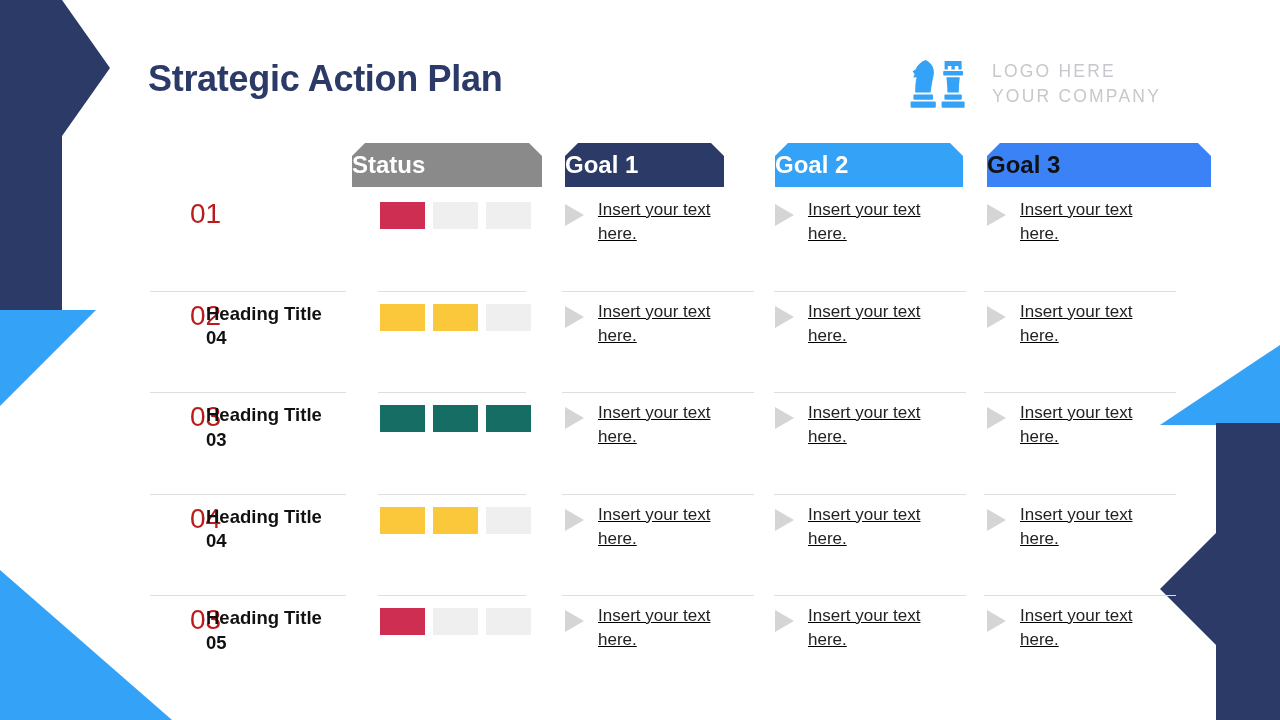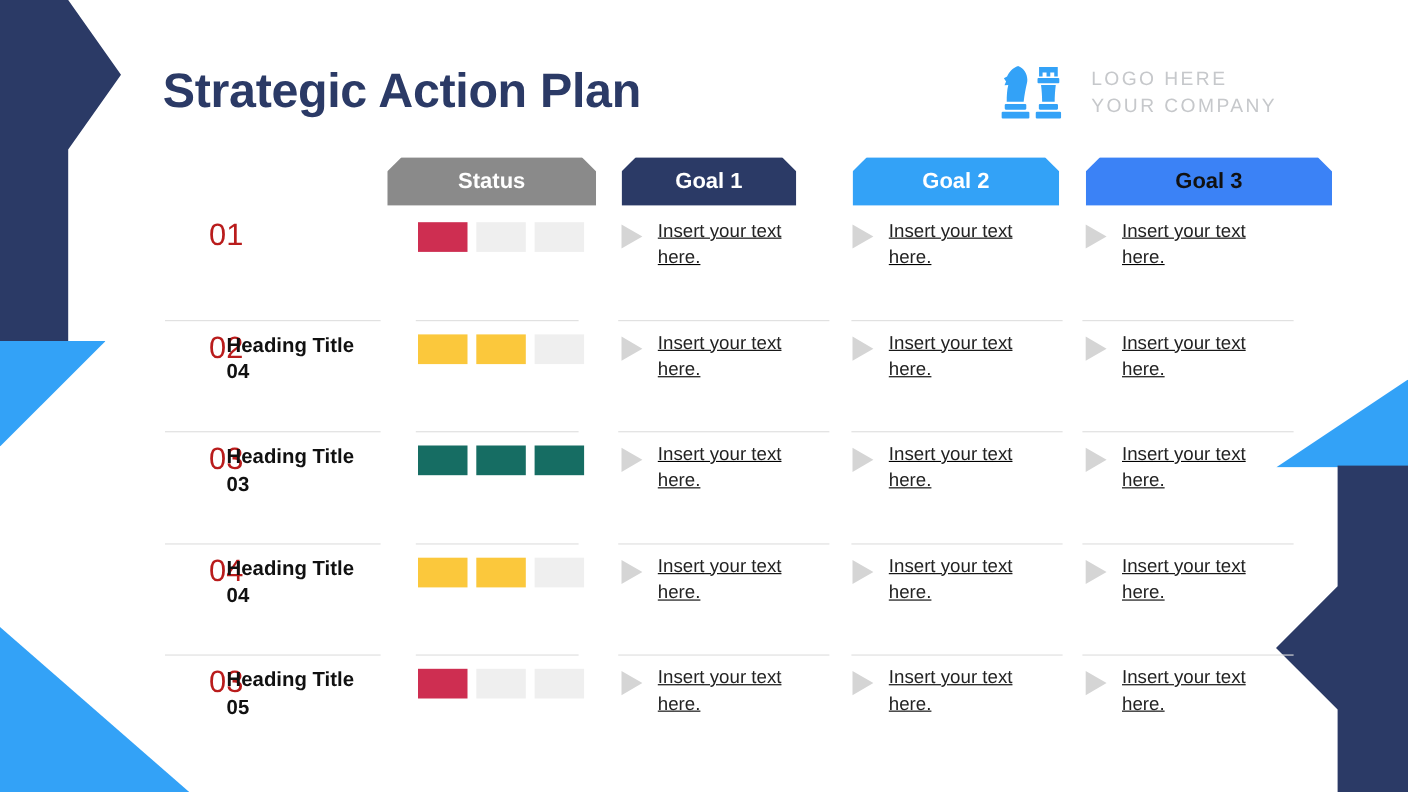--- a/index.html
+++ b/index.html
@@ -47,21 +47,21 @@
     right: 0; top: 423px;
     width: 120px; height: 297px;
     background: #2B3A66;
     clip-path: polygon(56px 0, 120px 0, 120px 297px, 56px 297px, 56px 222px, 0 166px, 56px 110px);
   }
 
   
   .page-title {
     position: absolute;
     left: 148px; top: 58px;
-    font-size: 44px;
+    font-size: 36px;
     font-weight: bold;
     color: #2B3A66;
     letter-spacing: -0.3px;
     white-space: nowrap;
   }
   .logo-block {
     position: absolute;
     left: 908px; top: 58px;
     display: flex;
     align-items: center;
@@ -75,22 +75,21 @@
     line-height: 1.45;
     white-space: nowrap;
   }
 
   
   .col-header {
     position: absolute;
     top: 143px;
     height: 44px;
     line-height: 44px;
-    text-align: center;
-    font-size: 20px;
+    font-size: 24px;
     font-weight: bold;
     color: #ffffff;
     clip-path: polygon(13px 0, calc(100% - 13px) 0, 100% 13px, 100% 100%, 0 100%, 0 13px);
   }
   .col-header.status  { left: 352px; width: 190px; background: #8A8A8A; }
   .col-header.goal1   { left: 565px; width: 159px; background: #2B3A66; }
   .col-header.goal2   { left: 775px; width: 188px; background: #33A2F7; }
   .col-header.goal3   { left: 987px; width: 224px; background: #3b82f6; color: #111111; }
 
   

